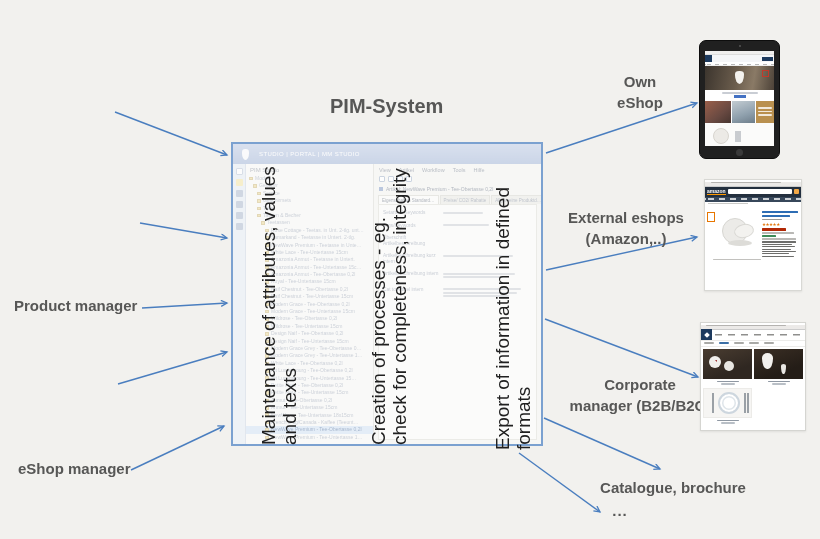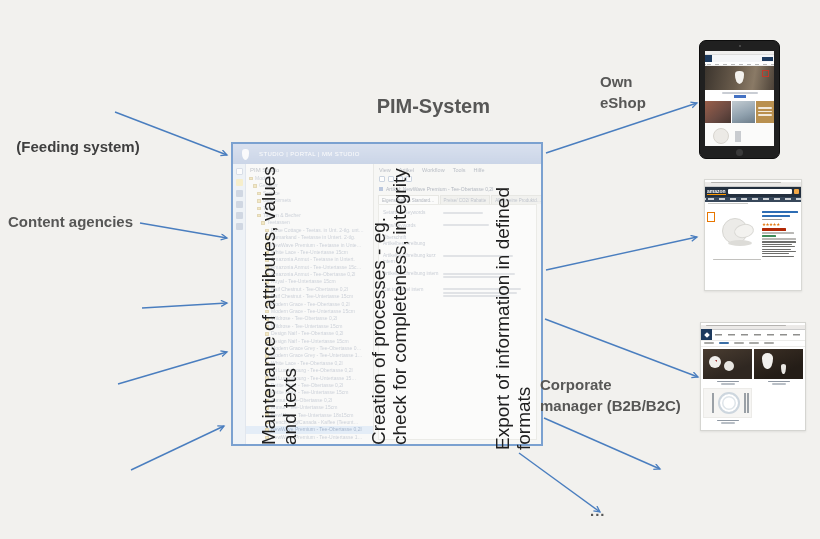--- a/index.html
+++ b/index.html
@@ -13,28 +13,28 @@
   .cyl { position:absolute; left:48px; top:70px; width:57px; height:60px; z-index:3; }
   .cyl-body { position:absolute; inset:0; border-radius:28px / 9px;
     background:linear-gradient(90deg,#33589e,#5b86d4 32%,#4b76c4 68%,#2f528f); }
   .cyl-top { position:absolute; left:0; top:-1px; width:57px; height:15px; border-radius:50%;
     background:linear-gradient(#6b93da,#4b76c4); }
   .cyl-label { position:absolute; left:0; bottom:9px; width:100%; text-align:center;
     font-size:15px; font-weight:700; color:#0e0e0e; letter-spacing:.5px; }
 
   .lbl { position:absolute; color:#575756; font-weight:700; font-size:15px; line-height:21px;
     white-space:pre-line; z-index:3; }
-  .lbl.center { text-align:left; }
+  .lbl.center { text-align:center; }
   .feeding { left:14px; top:136px; width:128px; text-align:center; font-weight:600; color:#3f3f3f; }
   .actor0 { left:8px;  top:211px; }
   .actor1 { left:14px; top:295px; }
   .actor2 { left:9px;  top:371px; }
   .actor3 { left:18px; top:458px; }
 
-  .pim-title { position:absolute; left:330px; top:95px; width:160px; text-align:right;
+  .pim-title { position:absolute; left:330px; top:95px; width:160px; text-align:left;
     font-size:20px; font-weight:700; color:#575756; z-index:3; }
 
   
   .pim-box { position:absolute; left:231px; top:142px; width:312px; height:304px;
     border:2px solid #7ba1d0; background:#fcfcfb; z-index:1; overflow:hidden; }
   .app { position:absolute; inset:0; opacity:.52; }
   .app-titlebar { height:20px; background:linear-gradient(#bac8e4,#9fb3d6); display:flex; align-items:center; }
   .vb-logo { width:7px; height:11px; margin:0 10px 0 9px; background:rgba(255,255,255,.92);
     border-radius:45% 45% 50% 50% / 30% 30% 60% 60%; }
   .app-titlebar span { font-size:6px; color:#fff; letter-spacing:.4px; }
@@ -201,23 +201,23 @@
     <line x1="142" y1="308" x2="227" y2="303" stroke="#4a7ebf" stroke-width="1.4" marker-end="url(#ah)"></line>
     <line x1="118" y1="384" x2="227" y2="352" stroke="#4a7ebf" stroke-width="1.4" marker-end="url(#ah)"></line>
     <line x1="131" y1="470" x2="224" y2="426" stroke="#4a7ebf" stroke-width="1.4" marker-end="url(#ah)"></line>
     <line x1="546" y1="153" x2="697" y2="103" stroke="#4a7ebf" stroke-width="1.4" marker-end="url(#ah)"></line>
     <line x1="546" y1="270" x2="697" y2="237" stroke="#4a7ebf" stroke-width="1.4" marker-end="url(#ah)"></line>
     <line x1="545" y1="319" x2="698" y2="377" stroke="#4a7ebf" stroke-width="1.4" marker-end="url(#ah)"></line>
     <line x1="544" y1="418" x2="660" y2="469" stroke="#4a7ebf" stroke-width="1.4" marker-end="url(#ah)"></line>
     <line x1="519" y1="453" x2="600" y2="512" stroke="#4a7ebf" stroke-width="1.4" marker-end="url(#ah)"></line>
   </svg>
 
-  <div class="lbl feeding">(Feeding system)</div>
-
-  <div class="lbl actor0">Content agencies</div>
+
+  <div class="lbl actor1">Product manager</div>
+  <div class="lbl actor3">eShop manager</div>
 
   <div class="pim-title">PIM-System</div>
 
   <div class="pim-box">
     <div class="app">
       <div class="app-titlebar">
         <div class="vb-logo"></div>
         <span>STUDIO | PORTAL | MM STUDIO</span>
       </div>
       <div class="app-body">
@@ -447,22 +447,25 @@
 
   <div class="fn fn1">Maintenance of attributes, values
 and texts</div>
   <div class="fn fn2">Creation of processes - eg.
 check for completeness, integrity</div>
   <div class="fn fn3">Export of information in defined
 formats</div>
 
   <div class="lbl center out-own">Own
 eShop</div>
+  <div class="lbl center out-ext">External eshops
+(Amazon,..)</div>
   <div class="lbl center out-corp">Corporate
 manager (B2B/B2C)</div>
+  <div class="lbl center out-cat">Catalogue, brochure</div>
   <div class="lbl center out-dots dotline">...</div>
 
   <div class="tablet">
     <div class="cam"></div>
     <div class="screen">
       <div class="t-chrome"></div>
       <div class="t-hdr">
         <div class="t-logo"></div>
         <div class="t-btn"></div>
       </div>

